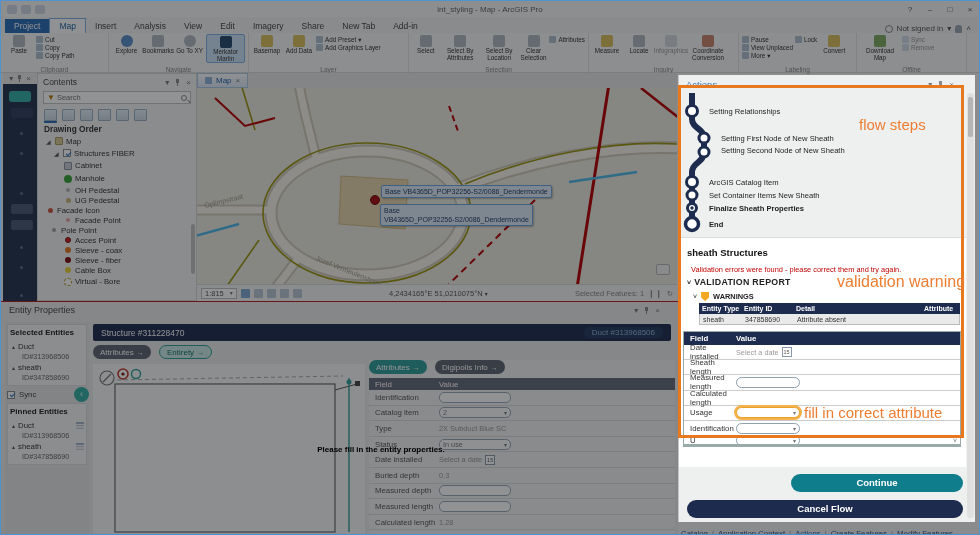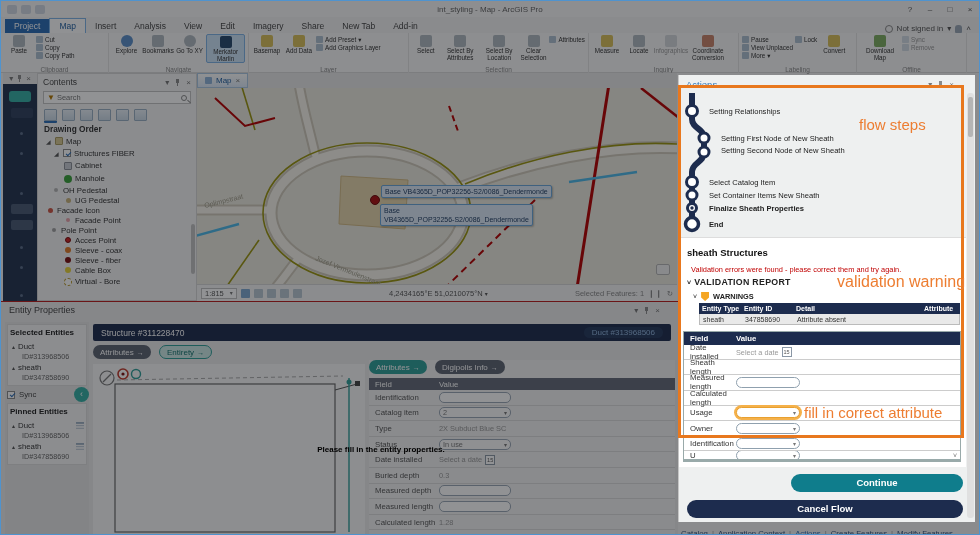--- a/index.html
+++ b/index.html
@@ -381,21 +381,21 @@
         <span>Structures FIBER</span>
       </div>
     <div class="trow" style="padding-left:26px;height:13px">
         <span class="sw sq" style="background:#c8cdd4;border:1px solid #8a8f96"></span>
         <span>Cabinet</span>
       </div>
     <div class="trow" style="padding-left:26px;height:13px">
         <span class="sw" style="background:#3aa03a"></span>
         <span>Manhole</span>
       </div>
-    <div class="trow" style="padding-left:14px;height:10px">
+    <div class="trow" style="padding-left:26px;height:10px">
         <span class="sw" style="width:4px;height:4px;background:#b5b5b5;margin:0 2px"></span>
         <span>OH Pedestal</span>
       </div>
     <div class="trow" style="padding-left:26px;height:10px">
         <span class="sw" style="width:5px;height:5px;background:#c8b27a;margin:0 1.5px"></span>
         <span>UG Pedestal</span>
       </div>
     <div class="trow" style="height:10px">
         <span class="sw" style="width:5px;height:5px;background:#cc5544;margin:0 1.5px"></span>
         <span>Facade Icon</span>
@@ -660,21 +660,21 @@
       <circle cx="25" cy="59" r="5" fill="#fff" stroke="#1d2c4e" stroke-width="3"></circle>
       <circle cx="13" cy="89" r="5.5" fill="#fff" stroke="#1d2c4e" stroke-width="3"></circle>
       <circle cx="13" cy="102" r="5" fill="#fff" stroke="#1d2c4e" stroke-width="3"></circle>
       <circle cx="13" cy="115" r="4.5" fill="#fff" stroke="#1d2c4e" stroke-width="3"></circle>
       <circle cx="13" cy="115" r="1.7" fill="#1d2c4e"></circle>
       <circle cx="13" cy="131" r="6.5" fill="#fff" stroke="#1d2c4e" stroke-width="3.5"></circle>
     </svg>
     <div class="steplabel" style="left:30px;top:32px">Setting Relationships</div>
     <div class="steplabel" style="left:42px;top:59px">Setting First Node of New Sheath</div>
     <div class="steplabel" style="left:42px;top:71px">Setting Second Node of New Sheath</div>
-    <div class="steplabel" style="left:30px;top:103px">Select Catalog Item</div>
+    <div class="steplabel" style="left:30px;top:103px">ArcGIS Catalog Item</div>
     <div class="steplabel" style="left:30px;top:116px">Set Container Items New Sheath</div>
     <div class="steplabel b" style="left:30px;top:129px">Finalize Sheath Properties</div>
     <div class="steplabel b" style="left:30px;top:145px">End</div>
 
     <div class="whitesec"></div>
     <div class="sheathhdr">sheath Structures</div>
     <div class="valmsg">Validation errors were found - please correct them and try again.</div>
     <div class="vrep"><span style="font-size:7px">˅</span> <span>VALIDATION REPORT</span></div>
     <div class="warnh">
         <span style="font-size:7px;font-weight:normal">˅</span>
@@ -716,26 +716,20 @@
       <div class="ftr">
           <span class="lab">Calculated length</span>
         </div>
       <div class="ftr">
           <span class="lab">Usage</span>
           <span class="fctl hlring">
             <span class="ar">▾</span>
           </span>
         </div>
       <div class="ftr">
-          <span class="lab">Owner</span>
-          <span class="fctl">
-            <span class="ar">▾</span>
-          </span>
-        </div>
-      <div class="ftr">
           <span class="lab">Identification</span>
           <span class="fctl">
             <span class="ar">▾</span>
           </span>
         </div>
       <div class="ftr clip">
           <span class="lab">U</span>
           <span class="fctl">
             <span class="ar">▾</span>
           </span>

